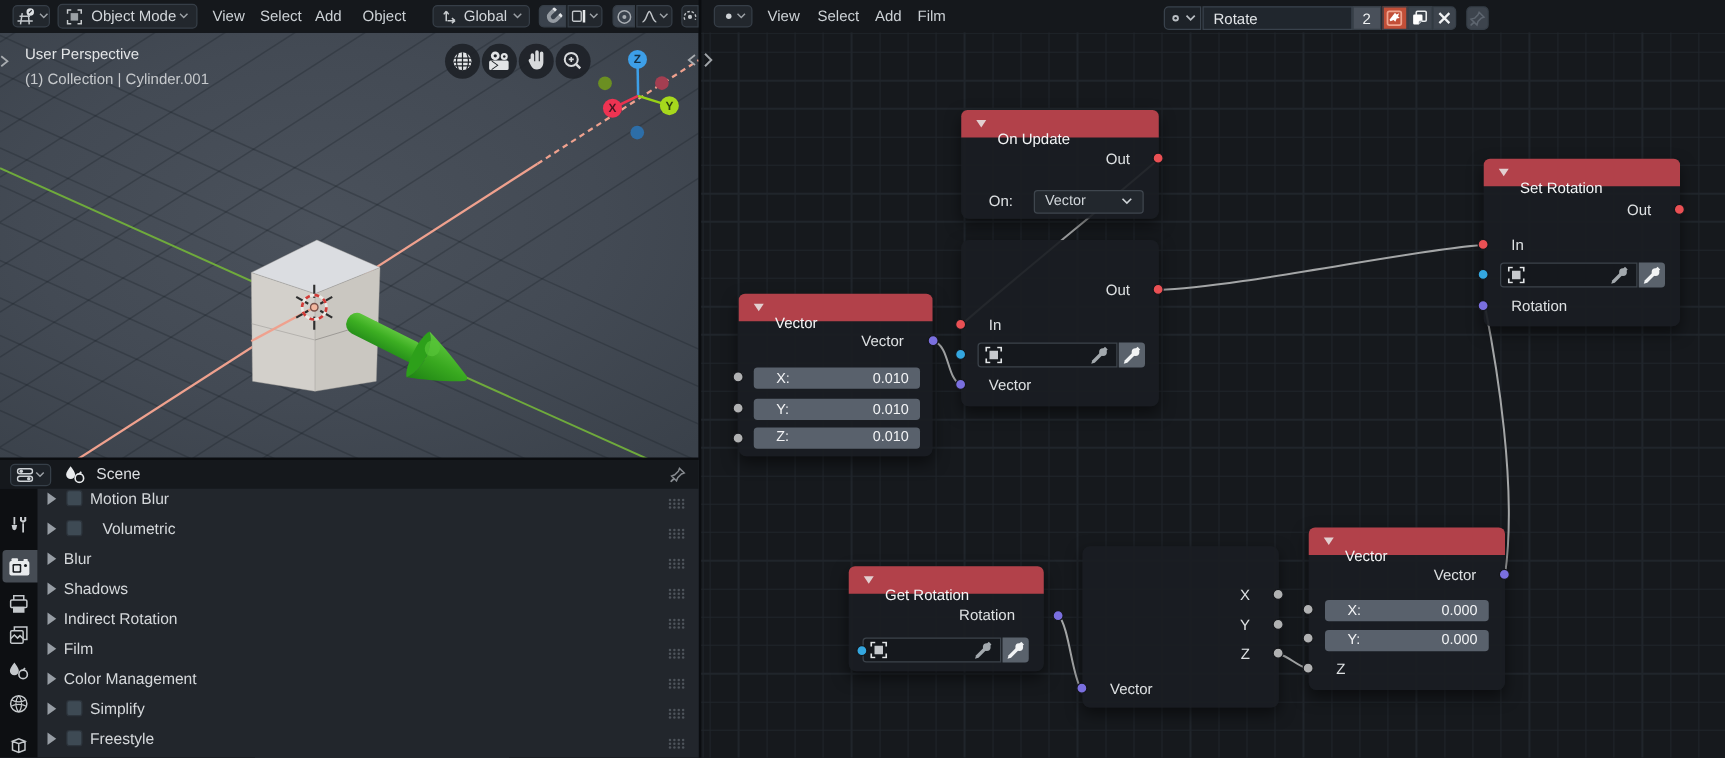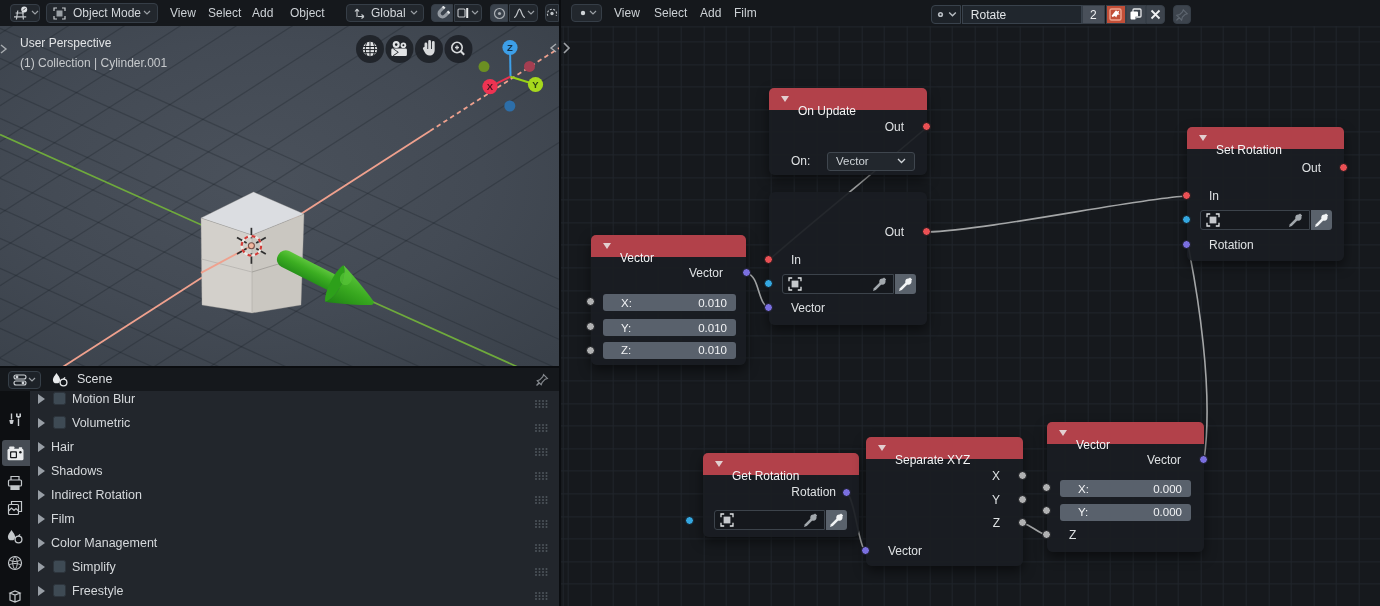--- a/index.html
+++ b/index.html
@@ -475,21 +475,21 @@
         </svg>
       </div>
       </div>
       <div class="nlab" style="left:22px;top:111px;">Rotation</div>
     </div>
     <div class="sock sred" style="left:777.5px;top:136.5px;"></div>
     <div class="sock sred" style="left:620.5px;top:164.5px;"></div>
     <div class="sock scya" style="left:620.5px;top:188.5px;"></div>
     <div class="sock spur" style="left:620.5px;top:213.5px;"></div>
 
-    <div class="node" style="left:142px;top:427px;width:156px;height:84px;text-decoration:underline;">
+    <div class="node" style="left:118px;top:427px;width:156px;height:84px;text-decoration:underline;">
       <div class="nhead">
         <div class="ntri"></div>
         <span class="t">Get Rotation</span>
       </div>
       <div class="nlab" style="right:23px;top:32px;">Rotation</div>
       <div class="objf" style="left:11px;top:57px;width:133px;">
         <div class="of">
         <svg width="14" height="14" style="margin-left:5px;" viewBox="0 0 14 14">
           <g stroke="#e2e5e7" stroke-width="1.3" fill="none">
             <path d="M1,4.2 V1 H4.2 M9.8,1 H13 V4.2 M13,9.8 V13 H9.8 M4.2,13 H1 V9.8"></path>
@@ -512,24 +512,20 @@
             <rect x="10.8" y="1.2" width="3" height="2.2" transform="rotate(45 12.3 2.3)"></rect>
           </g>
         </svg>
       </div>
       </div>
     </div>
     <div class="sock spur" style="left:280.5px;top:461.5px;"></div>
     <div class="sock scya" style="left:123.5px;top:489.5px;"></div>
 
     <div class="node" style="left:305px;top:411px;width:157px;height:129px;">
-      <div class="nhead">
-        <div class="ntri"></div>
-        <span class="t">Separate XYZ</span>
-      </div>
       <div class="nlab" style="right:23px;top:32px;">X</div>
       <div class="nlab" style="right:23px;top:56px;">Y</div>
       <div class="nlab" style="right:23px;top:79px;">Z</div>
       <div class="nlab" style="left:22px;top:107px;">Vector</div>
     </div>
     <div class="sock sgry" style="left:456.5px;top:444.5px;"></div>
     <div class="sock sgry" style="left:456.5px;top:468.5px;"></div>
     <div class="sock sgry" style="left:456.5px;top:491.5px;"></div>
     <div class="sock spur" style="left:299.5px;top:519.5px;"></div>
 
@@ -643,41 +639,41 @@
               <circle cx="2" cy="8" r="1"></circle>
               <circle cx="5.5" cy="8" r="1"></circle>
               <circle cx="9" cy="8" r="1"></circle>
               <circle cx="12.5" cy="8" r="1"></circle>
             </g>
           </svg></div>
       </div>
       <div class="prow" style="top:20px;">
         <div class="ptri"></div>
         <div class="pchk"></div>
-        <div class="plab" style="left:42px;">Volumetric</div>
+        <div class="plab" style="left:52px;">Volumetric</div>
         <div class="pdots"><svg width="14" height="10" viewBox="0 0 14 10">
             <g fill="#4e545b">
               <circle cx="2" cy="2" r="1"></circle>
               <circle cx="5.5" cy="2" r="1"></circle>
               <circle cx="9" cy="2" r="1"></circle>
               <circle cx="12.5" cy="2" r="1"></circle>
               <circle cx="2" cy="5" r="1"></circle>
               <circle cx="5.5" cy="5" r="1"></circle>
               <circle cx="9" cy="5" r="1"></circle>
               <circle cx="12.5" cy="5" r="1"></circle>
               <circle cx="2" cy="8" r="1"></circle>
               <circle cx="5.5" cy="8" r="1"></circle>
               <circle cx="9" cy="8" r="1"></circle>
               <circle cx="12.5" cy="8" r="1"></circle>
             </g>
           </svg></div>
       </div>
       <div class="prow" style="top:44px;">
         <div class="ptri"></div>
-        <div class="plab" style="left:21px;">Hair</div>
+        <div class="plab" style="left:21px;">Blur</div>
         <div class="pdots"><svg width="14" height="10" viewBox="0 0 14 10">
             <g fill="#4e545b">
               <circle cx="2" cy="2" r="1"></circle>
               <circle cx="5.5" cy="2" r="1"></circle>
               <circle cx="9" cy="2" r="1"></circle>
               <circle cx="12.5" cy="2" r="1"></circle>
               <circle cx="2" cy="5" r="1"></circle>
               <circle cx="5.5" cy="5" r="1"></circle>
               <circle cx="9" cy="5" r="1"></circle>
               <circle cx="12.5" cy="5" r="1"></circle>

